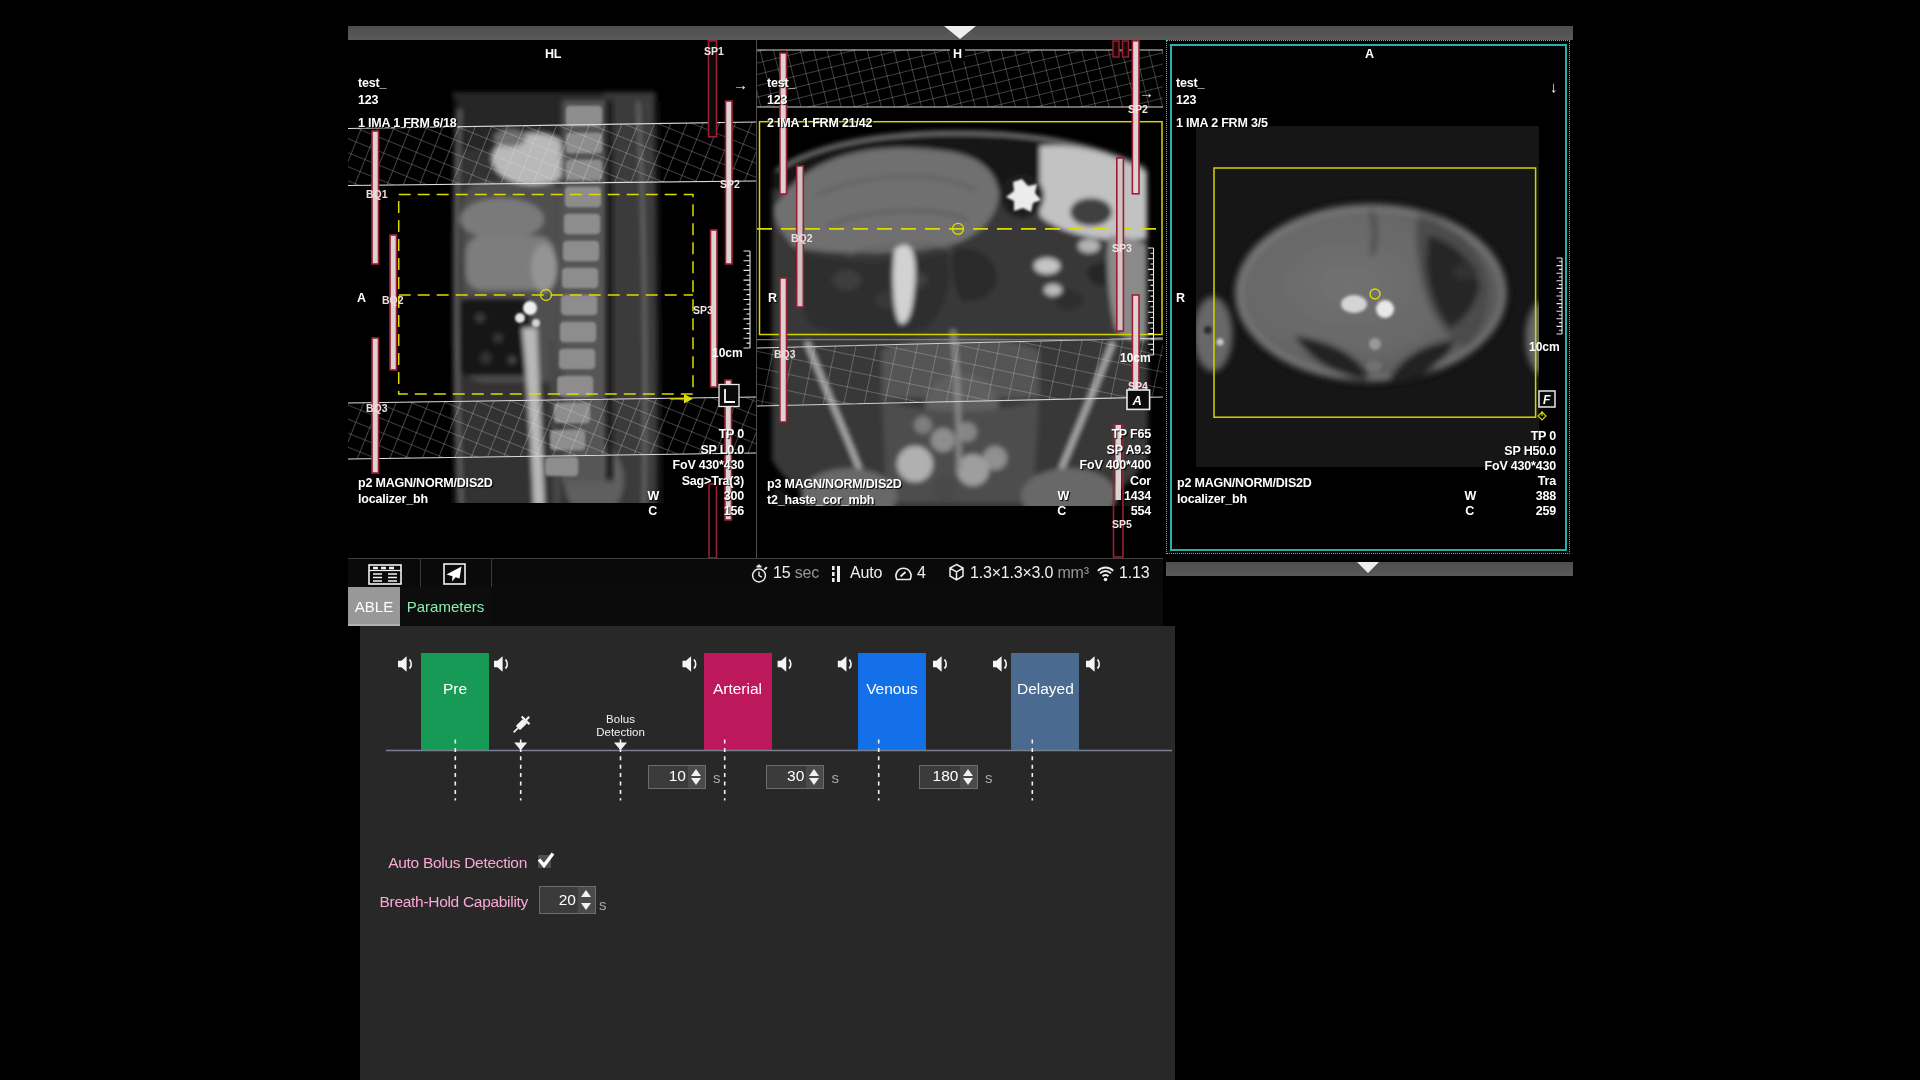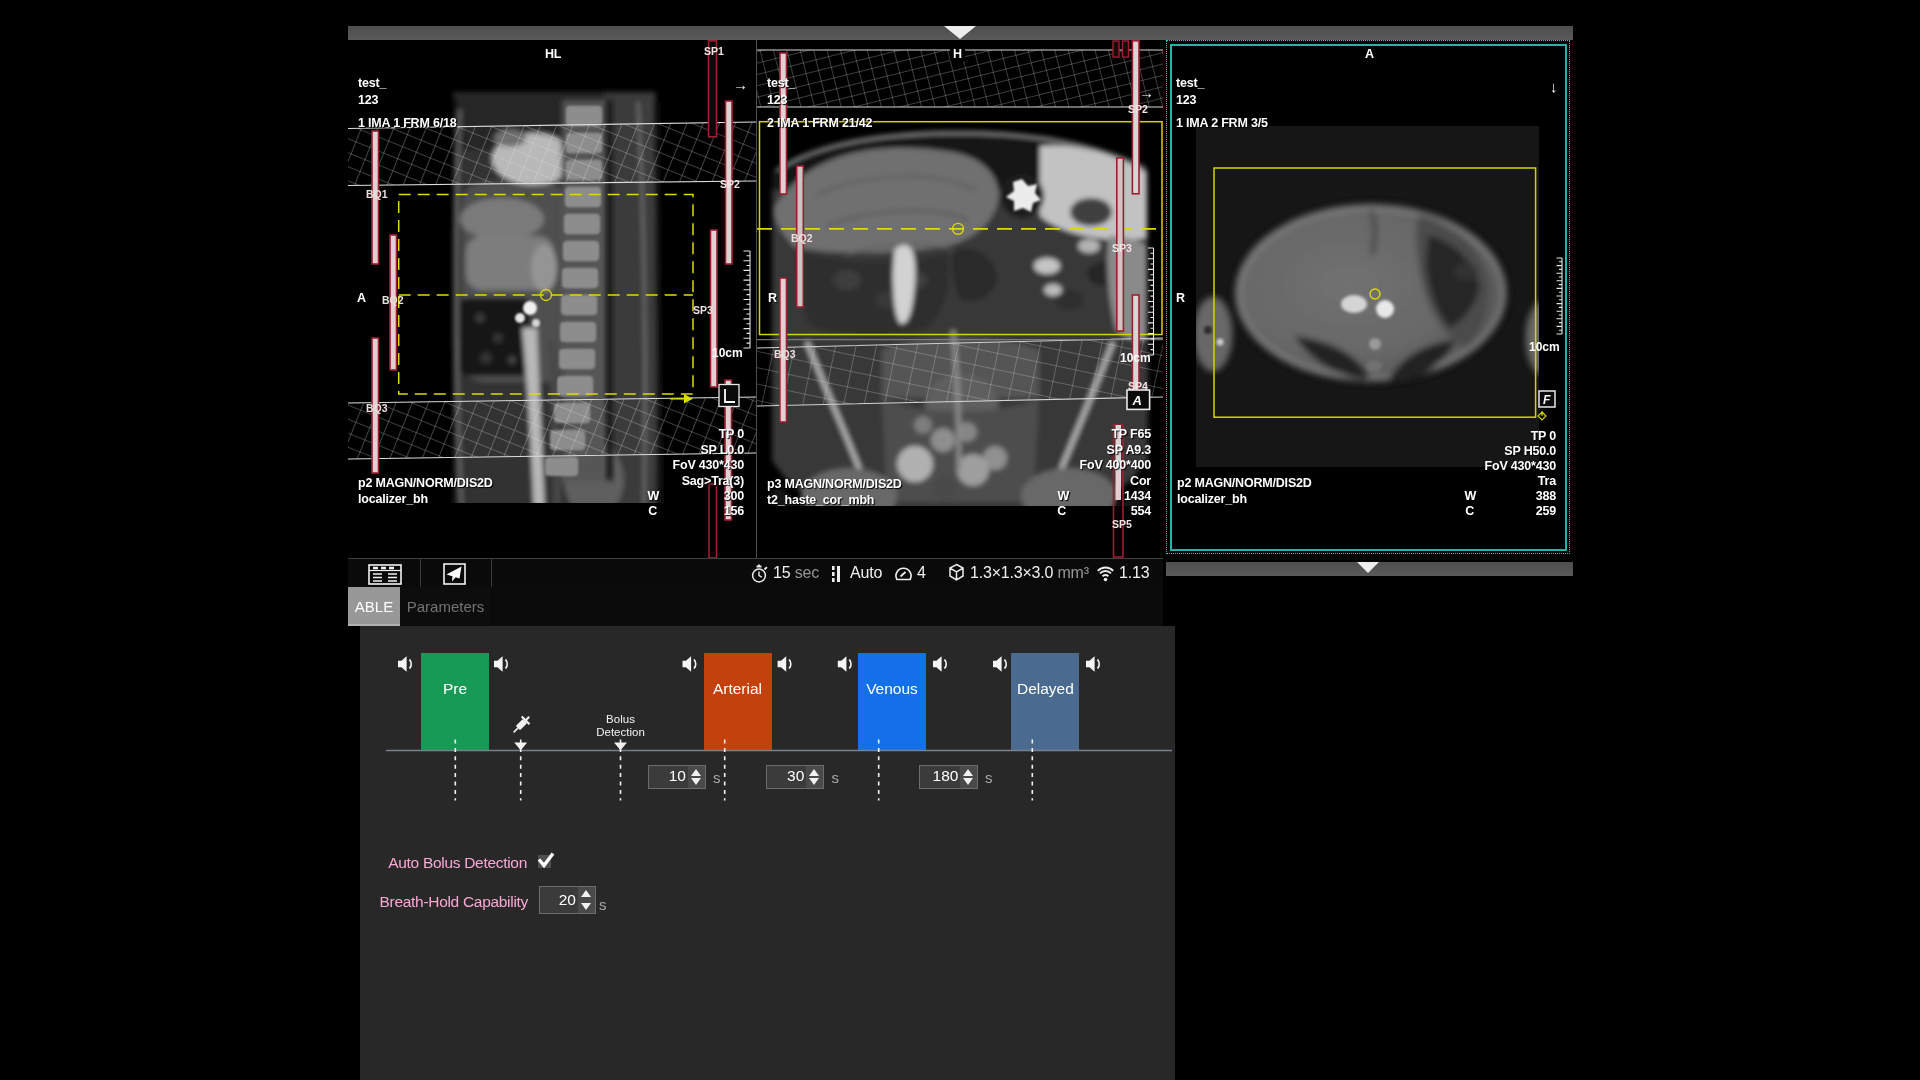--- a/index.html
+++ b/index.html
@@ -6,21 +6,21 @@
 *{box-sizing:border-box}
 .abs{position:absolute}
 .t{position:absolute;font:700 12.5px "Liberation Sans",sans-serif;color:#fff;white-space:pre;letter-spacing:-.2px;text-shadow:1px 1px 1px #000}
 .tri-down{width:0;height:0;border-left:16px solid transparent;border-right:16px solid transparent;border-top:13px solid #ededed}
 #toolbar{position:absolute;left:348px;top:558px;width:815px;height:29px;background:#0a0a0a;border-top:1px solid #404040}
 .sep{position:absolute;top:0;width:1px;height:29px;background:#3a3a3a}
 .tbtxt{position:absolute;top:5px;letter-spacing:-.2px;font:400 16px "Liberation Sans",sans-serif;color:#f0f0f0;white-space:pre}
 .gray{color:#969696}
 #tabs{position:absolute;left:348px;top:587px;width:815px;height:39px;background:#0b0b0b}
 #tab1{position:absolute;left:0;top:0;width:52px;height:39px;background:#989898;border-bottom:2px solid #b2b2b2;color:#fdfdfd;font:400 15px "Liberation Sans",sans-serif;text-align:center;line-height:39px}
-#tab2{position:absolute;left:53px;top:0;width:89px;height:39px;background:#0d0d0d;color:#737373;font:400 15px "Liberation Sans",sans-serif;text-align:center;line-height:39px}
+#tab2{position:absolute;left:53px;top:0;width:89px;height:39px;background:#0d0d0d;color:#86efac;font:400 15px "Liberation Sans",sans-serif;text-align:center;line-height:39px}
 #content{position:absolute;left:360px;top:626px;width:815px;height:522px;background:#282828}
 .blk{position:absolute;top:27px;width:68px;height:98px;font:400 15.5px "Liberation Sans",sans-serif;color:#fff;text-align:center;padding-top:27px}
 .spin{position:absolute;height:24px;background:#3b3b3b;border:1px solid #6c6c6c;display:flex}
 .spin .v{flex:1;font:400 15.5px "Liberation Sans",sans-serif;color:#fff;text-align:right;padding:1px 2px 0 0}
 .spin .b{width:17px;background:#4a4a4a;position:relative}
 .spin .b:before{content:"";position:absolute;left:3px;top:3px;border-left:5.5px solid transparent;border-right:5.5px solid transparent;border-bottom:7px solid #f2f2f2}
 .spin .b:after{content:"";position:absolute;left:3px;bottom:3px;border-left:5.5px solid transparent;border-right:5.5px solid transparent;border-top:7px solid #f2f2f2}
 .clab{position:absolute;letter-spacing:-.3px;font:400 15.5px "Liberation Sans",sans-serif;color:#f9a8d4;white-space:pre}
 .slab{position:absolute;font:400 15px "Liberation Sans",sans-serif;color:#a8a8a8}
 </style>
@@ -381,21 +381,21 @@
   <div class="tbtxt" style="left:771px">1.13</div>
 </div>
 
 <div id="tabs">
   <div id="tab1">ABLE</div>
   <div id="tab2">Parameters</div>
 </div>
 
 <div id="content">
   <div class="blk" style="left:61px;background:#169a56">Pre</div>
-  <div class="blk" style="left:343.5px;background:#c2410c">Arterial</div>
+  <div class="blk" style="left:343.5px;background:#be185d">Arterial</div>
   <div class="blk" style="left:498px;background:#1470e8">Venous</div>
   <div class="blk" style="left:651.4px;background:#4a6a90">Delayed</div>
   <svg width="815" height="426" viewBox="0 0 815 426" style="position:absolute;left:0;top:0">
   <path d="M26,124.5 H812" stroke="#78808e" stroke-width="1.6"></path>
   <g id="spk" fill="#f5f5f5">
   <g transform="translate(45,38)">
           <path d="M-7,-3.2 h3.4 l5.2,-4.6 v15.6 l-5.2,-4.6 h-3.4 z"></path>
           <path d="M4.5,-4.5 a7,7 0 0 1 0,9" stroke="#f5f5f5" stroke-width="1.8" fill="none"></path>
         </g>
   <g transform="translate(141,38)">

